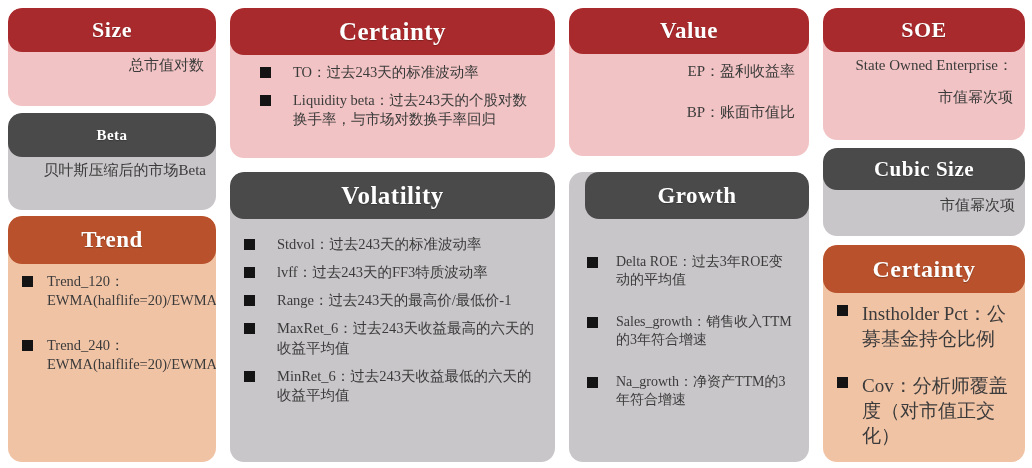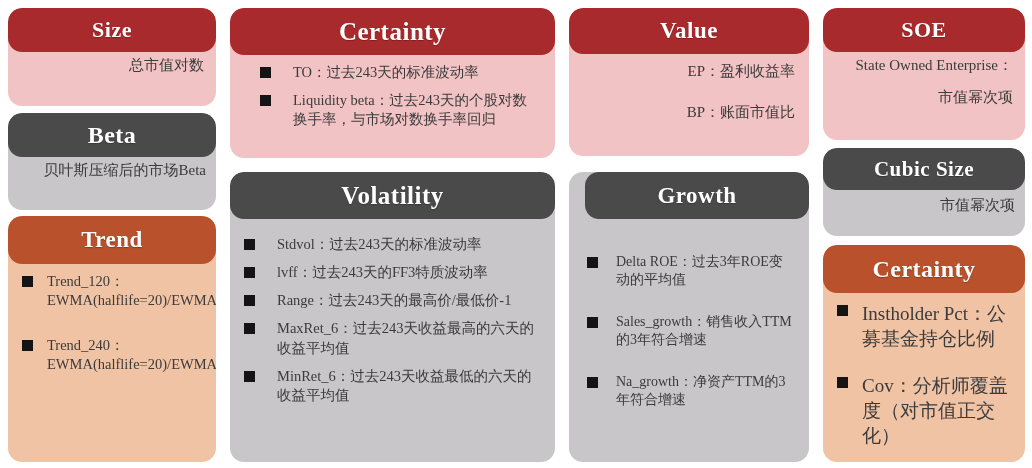--- a/index.html
+++ b/index.html
@@ -86,21 +86,21 @@
     margin-top: 4px;
   }
   .bullet-text {
     flex: 1 1 auto;
   }
 
   
   #card-size      { left: 8px;  top: 8px;   width: 208px; height: 98px;  }
   #card-size .card-head      { height: 44px; font-size: 22px; }
   #card-beta      { left: 8px;  top: 113px; width: 208px; height: 97px;  }
-  #card-beta .card-head      { height: 44px; font-size: 24px; }
+  #card-beta .card-head      { height: 44px; font-size: 15px; }
   #card-trend     { left: 8px;  top: 216px; width: 208px; height: 246px; }
   #card-trend .card-head     { height: 48px; font-size: 23px; }
 
   
   #card-liquidity { left: 230px; top: 8px;   width: 325px; height: 150px; }
   #card-liquidity .card-head { height: 47px; font-size: 25px; }
   #card-volatility{ left: 230px; top: 172px; width: 325px; height: 290px; }
   #card-volatility .card-head{ height: 47px; font-size: 25px; }
 
   

